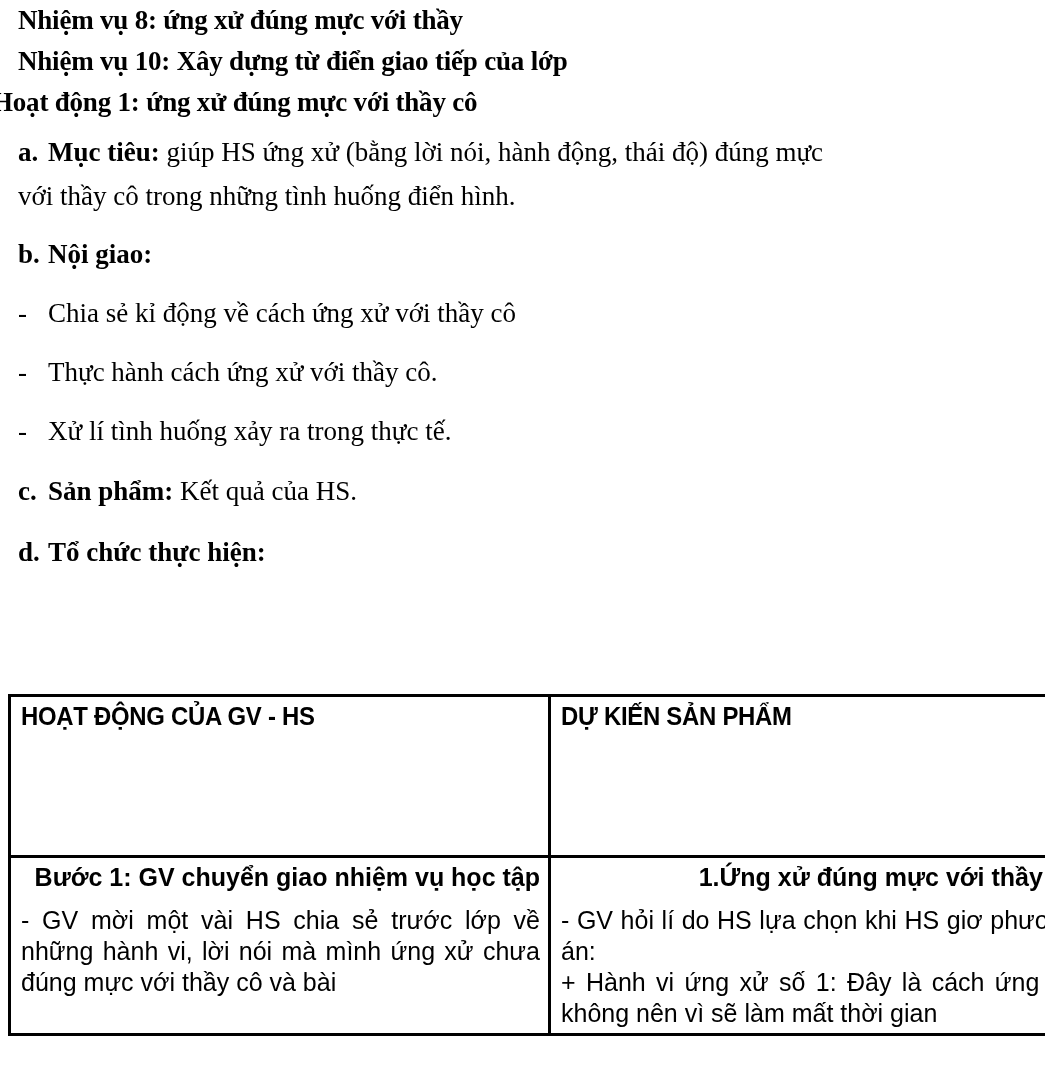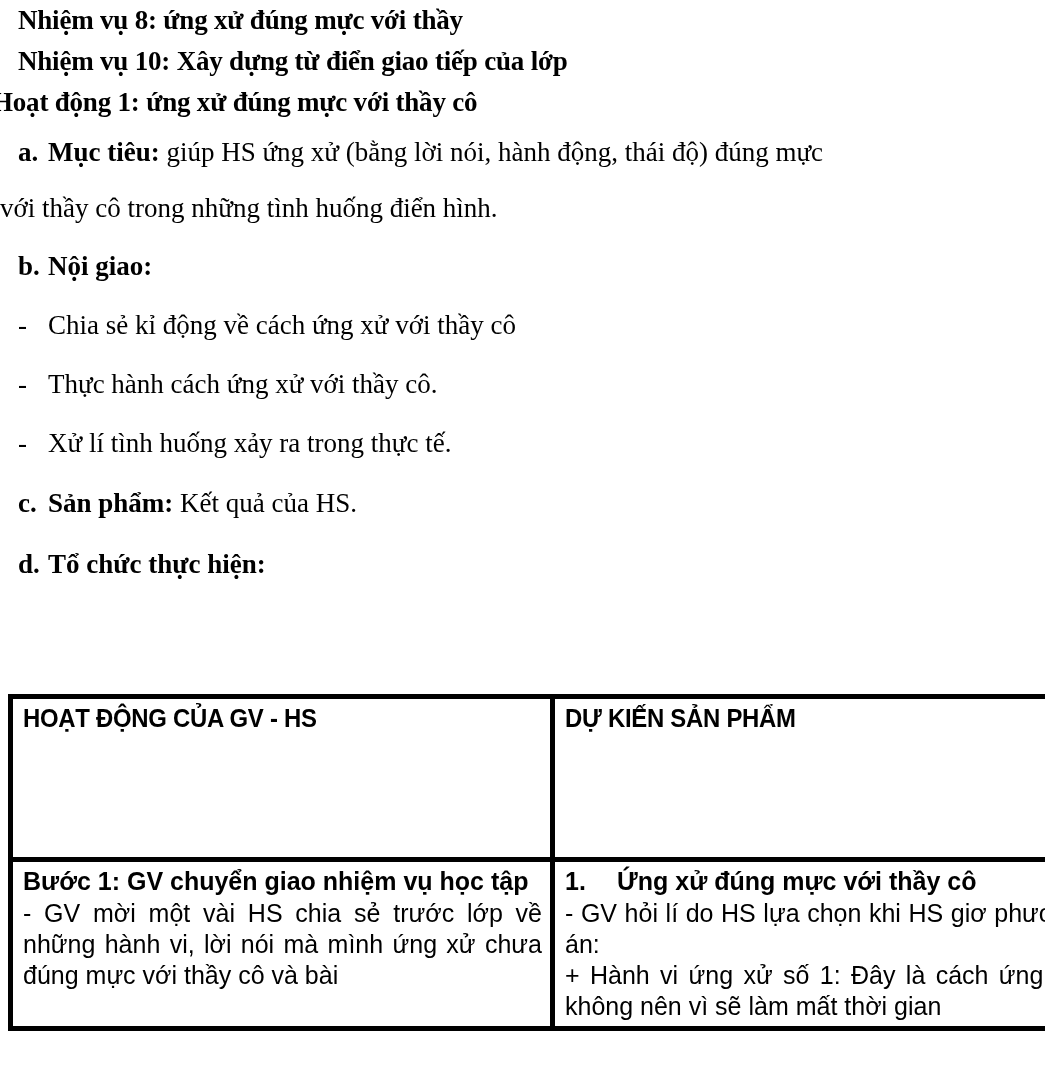--- a/index.html
+++ b/index.html
@@ -63,21 +63,22 @@
   }
   .item-body {
     flex: 1 1 auto;
     padding-right: 20px;
   }
   .item-body b { font-weight: bold; }
 
   .cont-line {
     font-size: 27px;
     line-height: 32px;
-    margin-top: 24px;
+    padding-left: 18px;
+    margin-top: 12px;
   }
 
   
   .bullet {
     display: flex;
     align-items: flex-start;
     font-size: 27px;
     line-height: 32px;
     margin-top: 27px;
   }
@@ -98,21 +99,21 @@
     height: 345px;
     overflow: hidden;
   }
   table.main {
     border-collapse: collapse;
     width: 1037px;
     table-layout: fixed;
     font-family: "Liberation Sans", "DejaVu Sans", sans-serif;
   }
   table.main td {
-    border: 5px solid #000000;
+    border: 3px solid #000000;
     vertical-align: top;
     padding: 4px 8px 4px 10px;
   }
   td.col-left  { width: 519px; }
   td.col-right { width: 518px; }
 
   .th-text {
     font-family: "Liberation Sans", "DejaVu Sans", sans-serif;
     font-weight: bold;
     font-size: 26px;
@@ -122,21 +123,22 @@
     transform-origin: left center;
     white-space: nowrap;
   }
   .header-cell { height: 150px; }
 
   .cell-head {
     font-family: "Liberation Sans", "DejaVu Sans", sans-serif;
     font-weight: bold;
     font-size: 25px;
     line-height: 31px;
-    margin-bottom: 1px;
+    margin-bottom: 12px;
+    text-align: right;
   }
   .cell-head .idx { display: inline-block; min-width: 52px; }
   .cell-body {
     font-family: "Liberation Sans", "DejaVu Sans", sans-serif;
     font-size: 25px;
     line-height: 31px;
     text-align: justify;
     text-justify: inter-word;
   }
   .cell-body p { margin: 0; }

